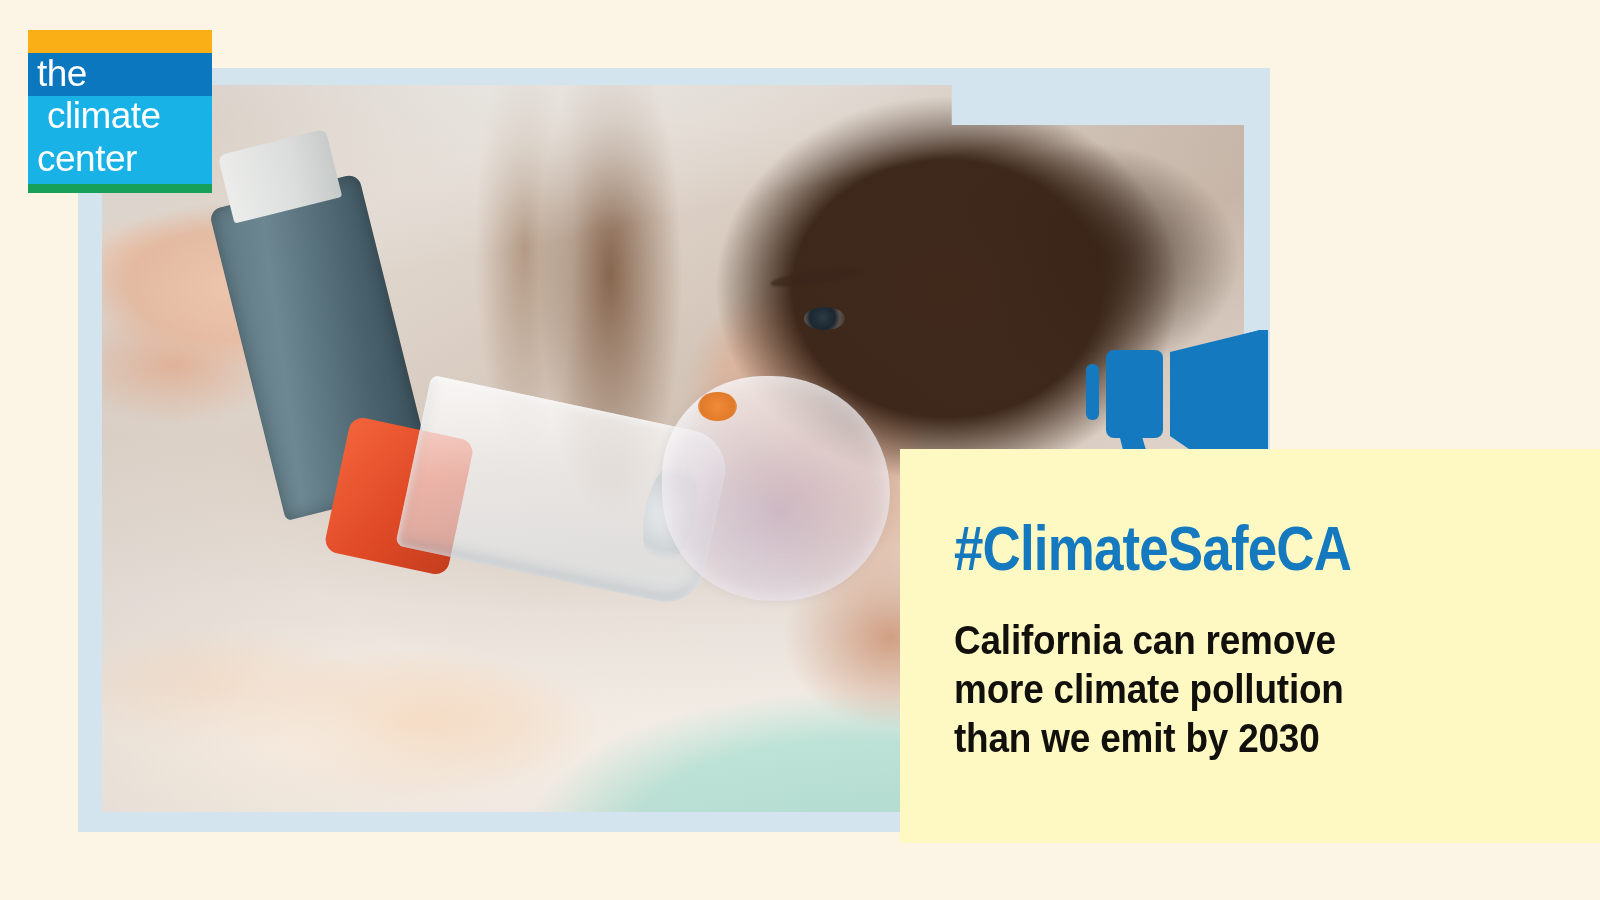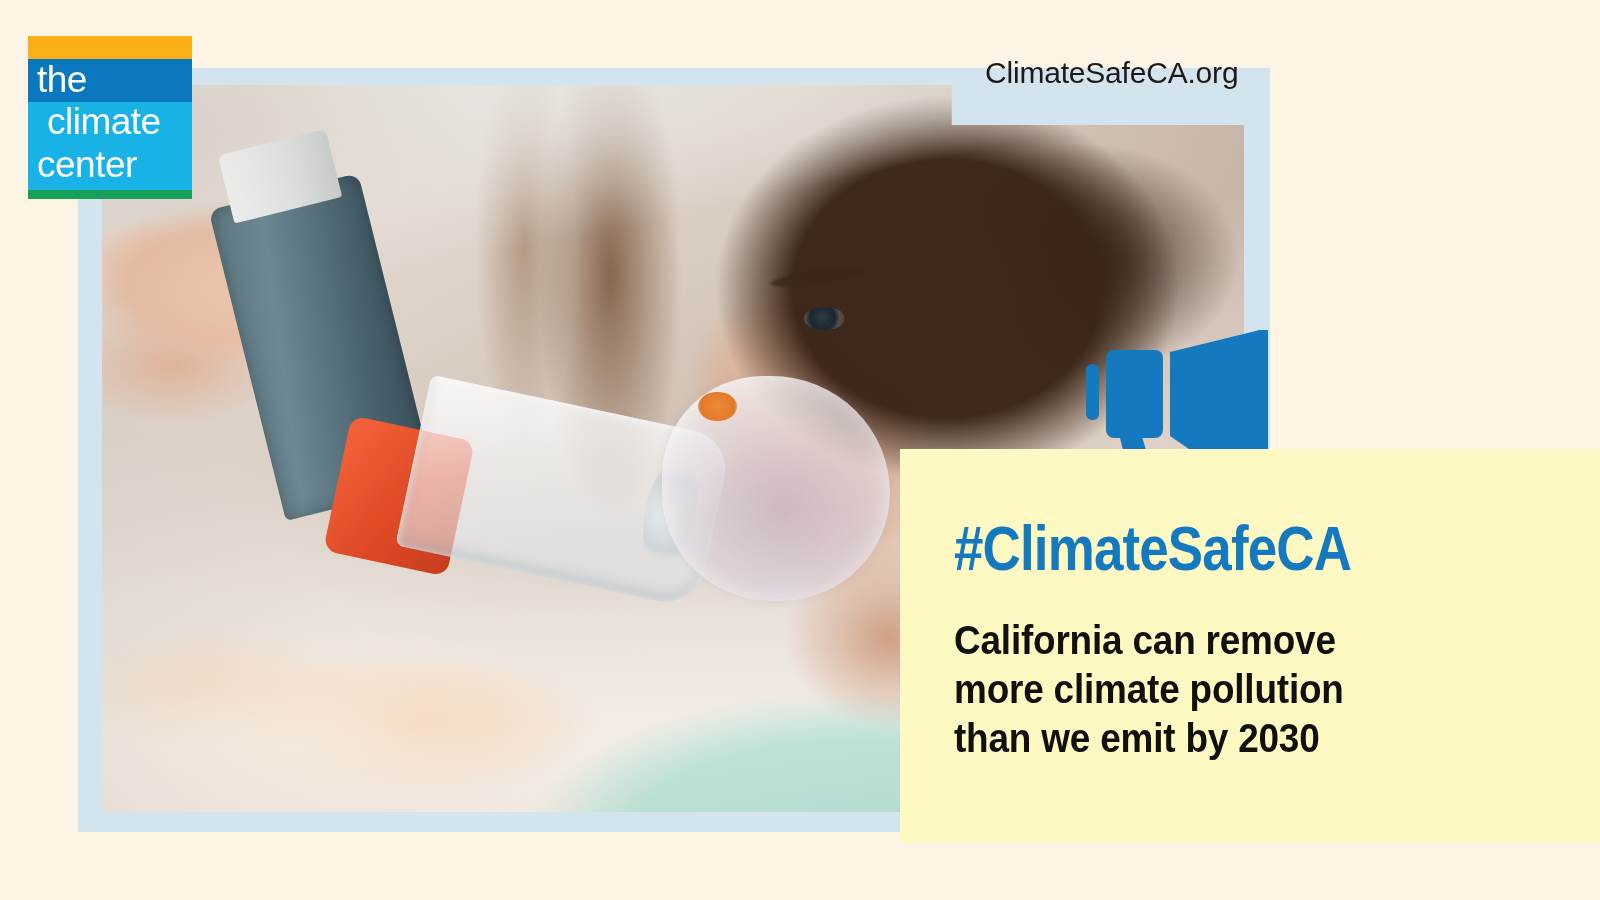--- a/index.html
+++ b/index.html
@@ -20,22 +20,22 @@
     width: 1600px;
     height: 900px;
     background: #fcf4e4;
     overflow: hidden;
   }
 
   
   .logo {
     position: absolute;
     left: 28px;
-    top: 36px;
-    width: 164px;
+    top: 30px;
+    width: 184px;
     height: 163px;
     display: flex;
     flex-direction: column;
     z-index: 40;
     overflow: hidden;
   }
   .logo-band-top {
     height: 23px;
     background: #fbaf17;
     flex: none;
@@ -349,21 +349,20 @@
     <div class="logo-band-the">
       <span class="logo-word logo-word-the">the</span>
     </div>
     <div class="logo-band-rest">
       <span class="logo-word logo-word-climate">climate</span>
       <span class="logo-word logo-word-center">center</span>
     </div>
     <div class="logo-band-bottom"></div>
   </div>
 
-  <div class="site-url">ClimateSafeCA.org</div>
 
   <div class="megaphone">
     <svg viewBox="0 0 200 176" xmlns="http://www.w3.org/2000/svg" aria-hidden="true">
 
       <rect x="8" y="42" width="13" height="56" rx="6" fill="#1479be"></rect>
 
       <rect x="28" y="28" width="57" height="88" rx="8" fill="#1479be"></rect>
 
       <path d="M40 108 L62 108 L80 168 L55 168 Z" fill="#1479be"></path>
 

